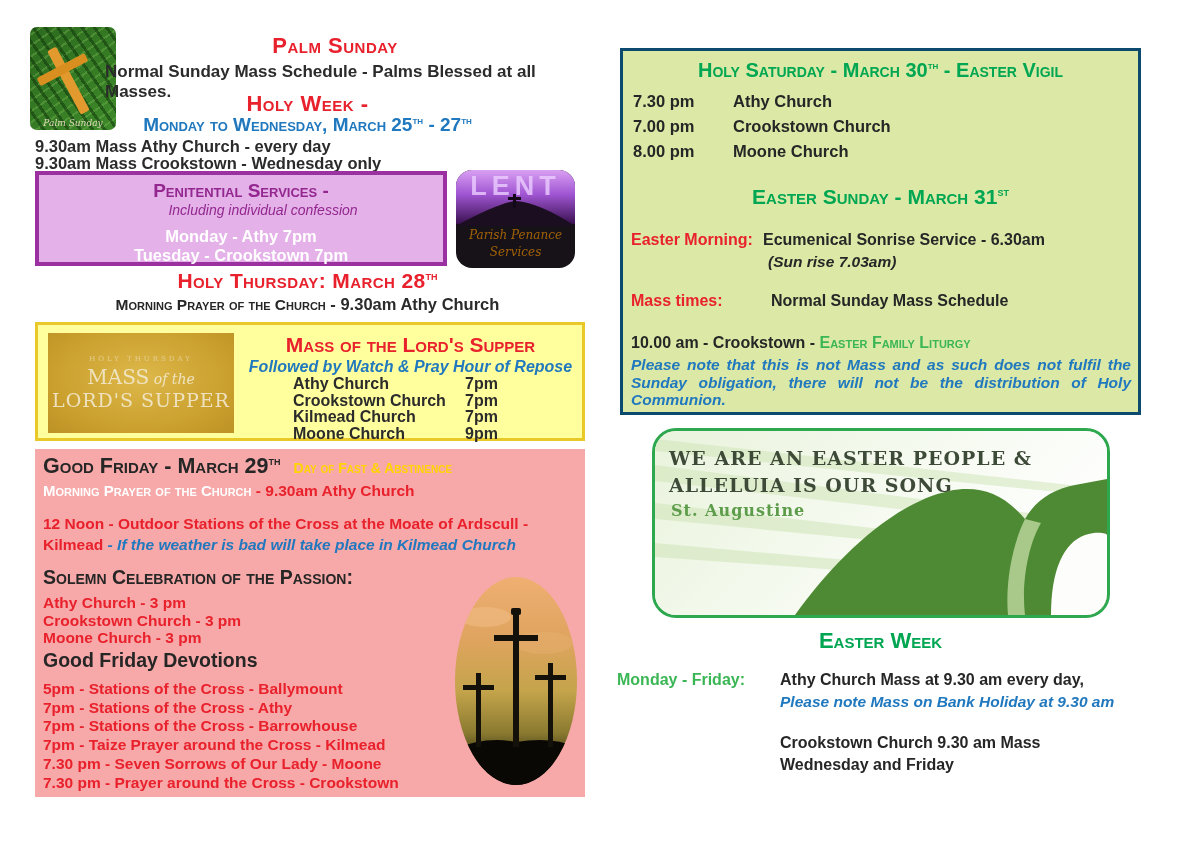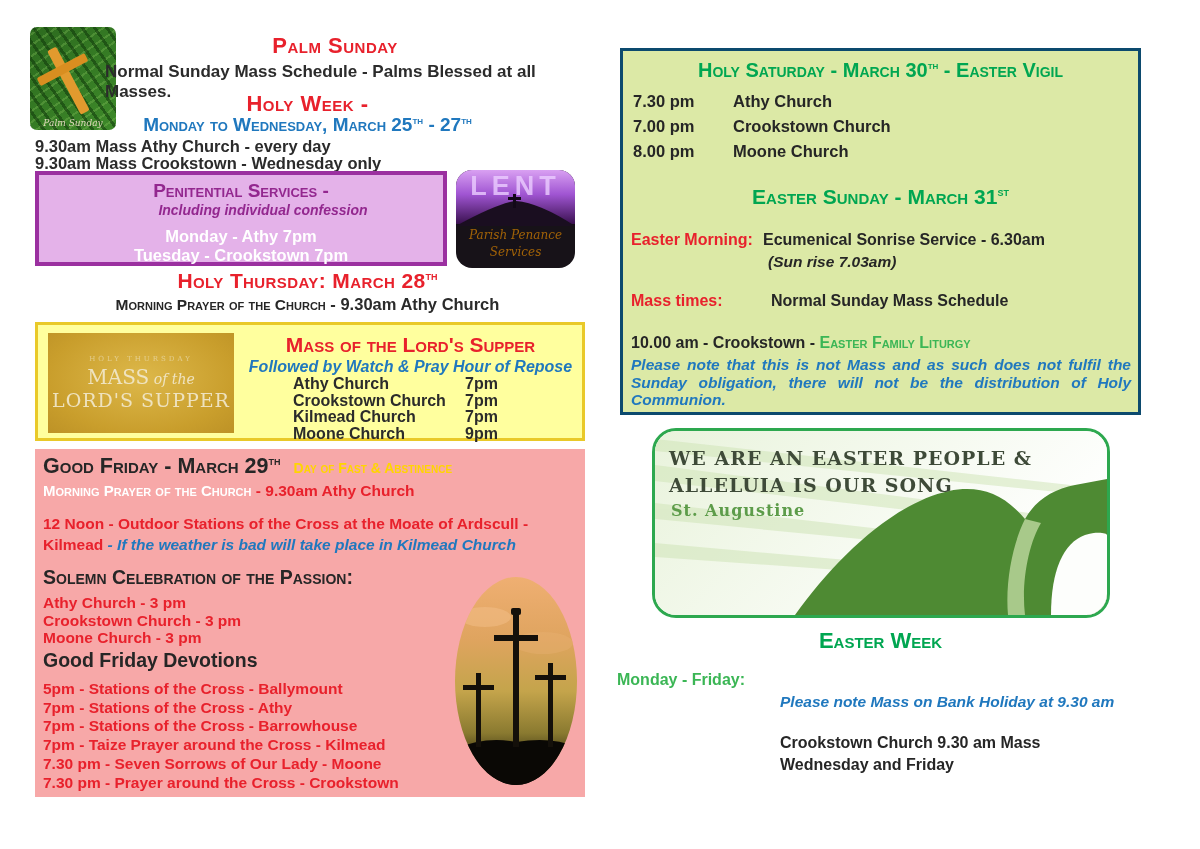--- a/index.html
+++ b/index.html
@@ -66,21 +66,21 @@
   <div class="abs ctr sc h1 red" style="left:110px;top:33px;width:450px;">Palm Sunday</div>
   <div class="abs" style="left:105px;top:62px;width:470px;font-size:17px;font-weight:600;">Normal Sunday Mass Schedule - Palms Blessed at all Masses.</div>
 
   <div class="abs ctr sc h1 red" style="left:35px;top:91px;width:545px;">Holy Week -</div>
   <div class="abs ctr sc blue" style="left:35px;top:114px;width:545px;font-size:19px;font-weight:700;"><span>Monday to Wednesday, March 25</span><sup class="s">th</sup><span> - 27</span><sup class="s">th</sup></div>
   <div class="abs" style="left:35px;top:137px;font-size:16.5px;font-weight:600;">9.30am Mass Athy Church - every day</div>
   <div class="abs" style="left:35px;top:154px;font-size:16.5px;font-weight:600;">9.30am Mass Crookstown - Wednesday only</div>
 
   <div class="abs pen-box">
     <div class="ctr sc purple" style="margin-top:5px;font-size:19px;font-weight:700;">Penitential Services -</div>
-    <div class="ctr purple i" style="font-size:14px;font-weight:700;padding-left:44px;">Including individual confession</div>
+    <div class="ctr purple i" style="font-size:14px;font-weight:400;padding-left:44px;">Including individual confession</div>
     <div class="ctr white" style="margin-top:9px;font-size:16.5px;font-weight:700;">Monday - Athy 7pm</div>
     <div class="ctr white" style="font-size:16.5px;font-weight:700;">Tuesday - Crookstown 7pm</div>
   </div>
 
   <div class="abs lent">
     <div class="lent-grad"></div>
     <svg width="119" height="32" style="position:absolute;left:0;top:24px;">
       <path d="M0,32 Q42,9 60,7 Q84,9 119,32 Z" fill="#1a0e20"></path>
       <rect x="57" y="0" width="3" height="14" fill="#120818"></rect>
       <rect x="52" y="3" width="13" height="3" fill="#120818"></rect>
@@ -215,17 +215,18 @@
       <path d="M370,88 C358,112 350,150 353,184 L370,184 C366,150 374,112 386,92 Z" fill="#a8c98a"></path>
       <path d="M396,184 C396,140 408,112 430,104 C442,100 452,102 452,104 L452,184 Z" fill="#fdfefc"></path>
     </svg>
     <div class="abs people-text" style="left:14px;top:16px;font-size:19px;">WE ARE AN EASTER PEOPLE &amp;</div>
     <div class="abs people-text" style="left:14px;top:43px;font-size:19px;">ALLELUIA IS OUR SONG</div>
     <div class="abs people-text" style="left:16px;top:70px;font-size:16px;color:#5d9c4a;">St. Augustine</div>
   </div>
 
   <div class="abs ctr sc green" style="left:620px;top:628px;width:521px;font-size:22px;font-weight:700;">Easter Week</div>
   <div class="abs lgreen b" style="left:617px;top:671px;font-size:16px;">Monday - Friday:</div>
+  <div class="abs b dark" style="left:780px;top:671px;font-size:16px;">Athy Church Mass at 9.30 am every day,</div>
   <div class="abs blue b i" style="left:780px;top:693px;font-size:15.5px;">Please note Mass on Bank Holiday at 9.30 am</div>
   <div class="abs" style="left:780px;top:734px;font-size:16px;font-weight:600;color:#262626;">Crookstown Church 9.30 am Mass</div>
   <div class="abs" style="left:780px;top:756px;font-size:16px;font-weight:600;color:#262626;">Wednesday and Friday</div>
 
 </div>
 
 </body></html>

